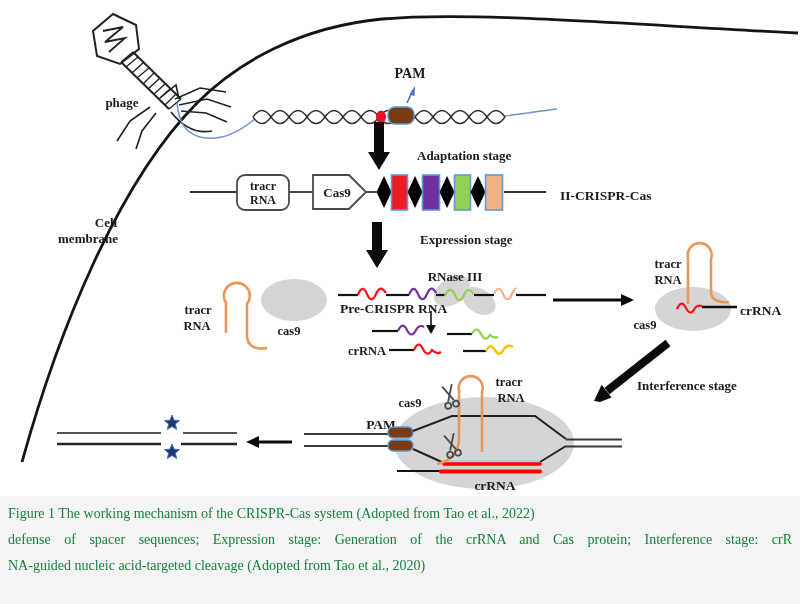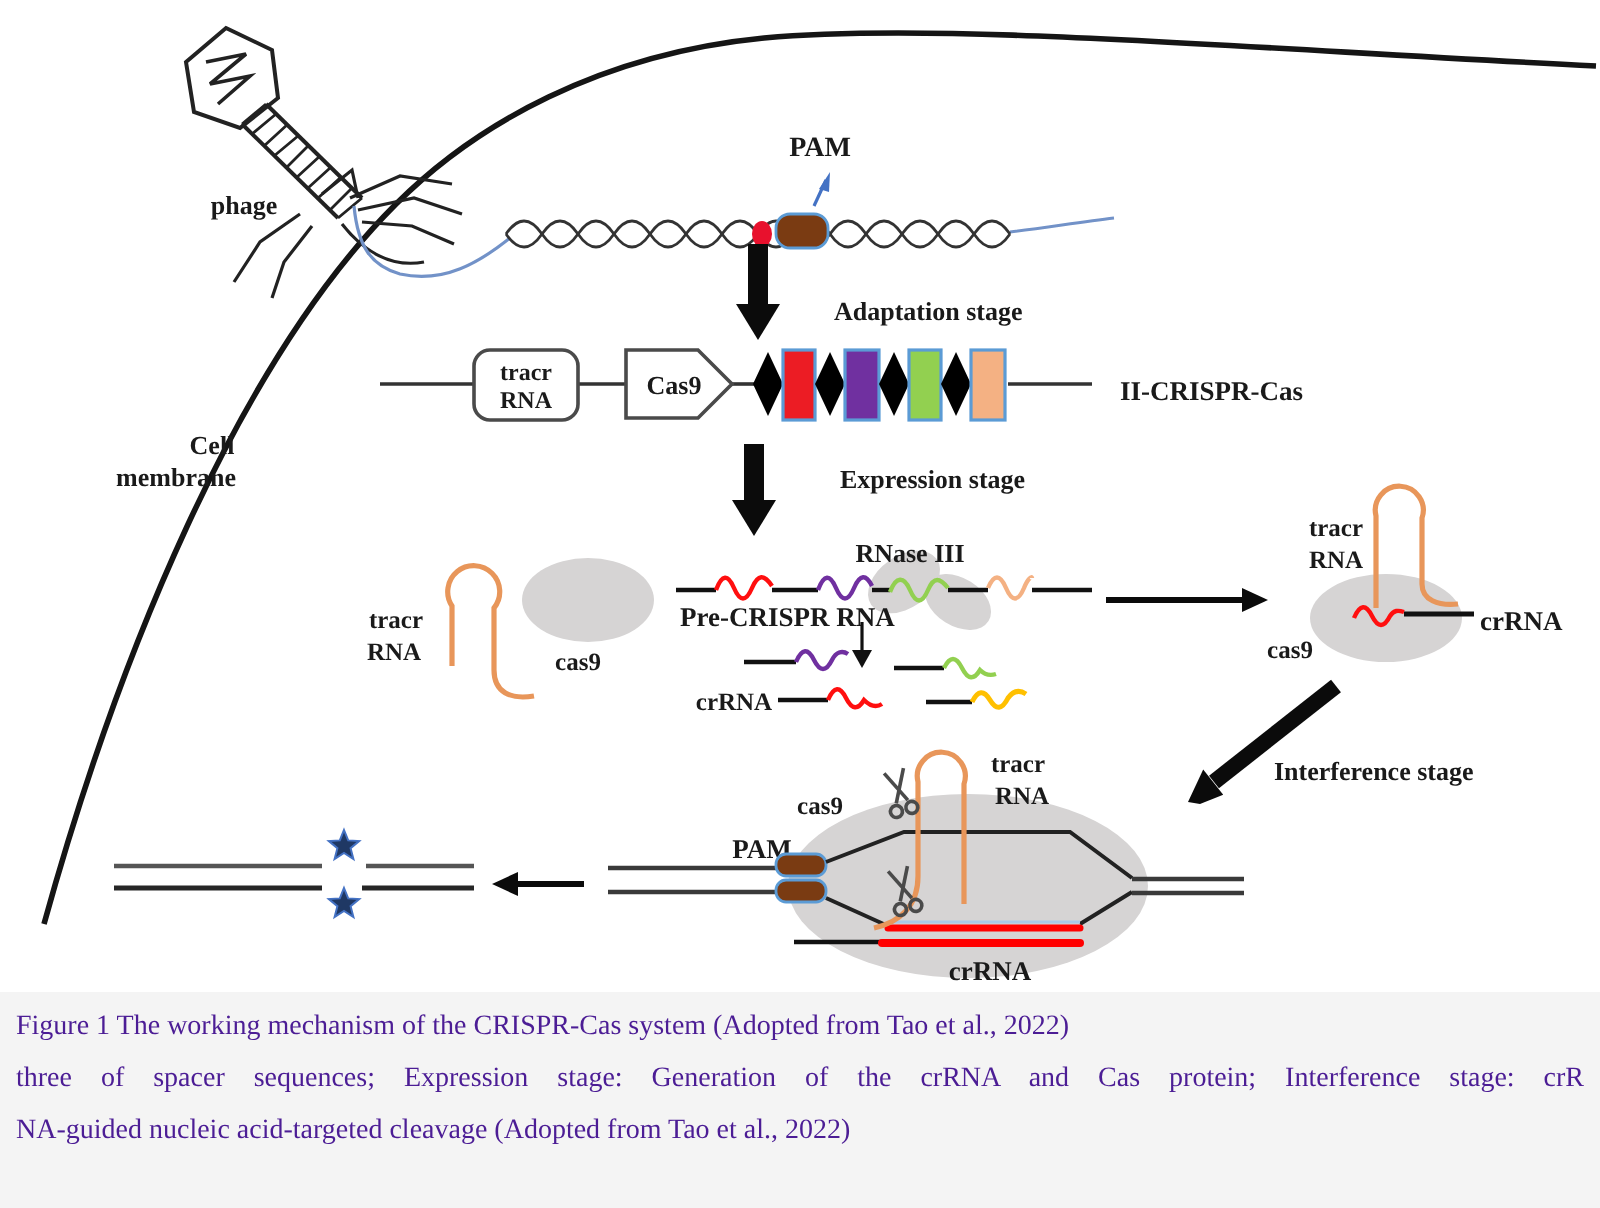--- a/index.html
+++ b/index.html
@@ -1,20 +1,20 @@
 <!DOCTYPE html>
 <html><head>
 <meta charset="utf-8">
 <style>
   html,body{margin:0;padding:0;background:#fff;}
   .page{width:800px;height:604px;position:relative;font-family:"Liberation Serif",serif;overflow:hidden;background:#fff;}
   .figure{position:relative;width:800px;height:496px;background:#fff;}
   svg text{font-family:"Liberation Serif",serif;font-weight:bold;fill:#1a1a1a;}
   .caption{width:800px;height:108px;background:#f4f4f4;box-sizing:border-box;padding:5px 8px 0 8px;
-           font-size:14px;color:#4c1d95;}
+           font-size:14px;color:#15803d;}
   .caption .cap-line{line-height:26px;white-space:normal;}
   .caption .just{text-align:justify;text-align-last:justify;}
 </style>
 </head>
 <body>
 
 <div class="page">
   <div class="figure">
     <svg width="800" height="496" viewBox="0 0 800 496">
 
@@ -206,16 +206,16 @@
             <line x1="181" y1="444" x2="237" y2="444"></line>
         </g>
         <polygon points="172,415 174.1,420.2 179.6,420.5 175.3,424.1 176.7,429.5 172,426.5 167.3,429.5 168.7,424.1 164.4,420.5 169.9,420.2" stroke-width="1" fill="#1f3864" stroke="#4472c4"></polygon>
         <polygon points="172,444 174.1,449.2 179.6,449.5 175.3,453.1 176.7,458.5 172,455.5 167.3,458.5 168.7,453.1 164.4,449.5 169.9,449.2" stroke-width="1" fill="#1f3864" stroke="#4472c4"></polygon>
       </g>
     </svg>
   </div>
 
   <div class="caption">
     <div class="cap-line">Figure 1 The working mechanism of the CRISPR-Cas system (Adopted from Tao et al., 2022)</div>
-    <div class="cap-line just">three of spacer sequences; Expression stage: Generation of the crRNA and Cas protein; Interference stage: crR</div>
-    <div class="cap-line">NA-guided nucleic acid-targeted cleavage (Adopted from Tao et al., 2022)</div>
+    <div class="cap-line just">defense of spacer sequences; Expression stage: Generation of the crRNA and Cas protein; Interference stage: crR</div>
+    <div class="cap-line">NA-guided nucleic acid-targeted cleavage (Adopted from Tao et al., 2020)</div>
   </div>
 </div>
 
 </body></html>

